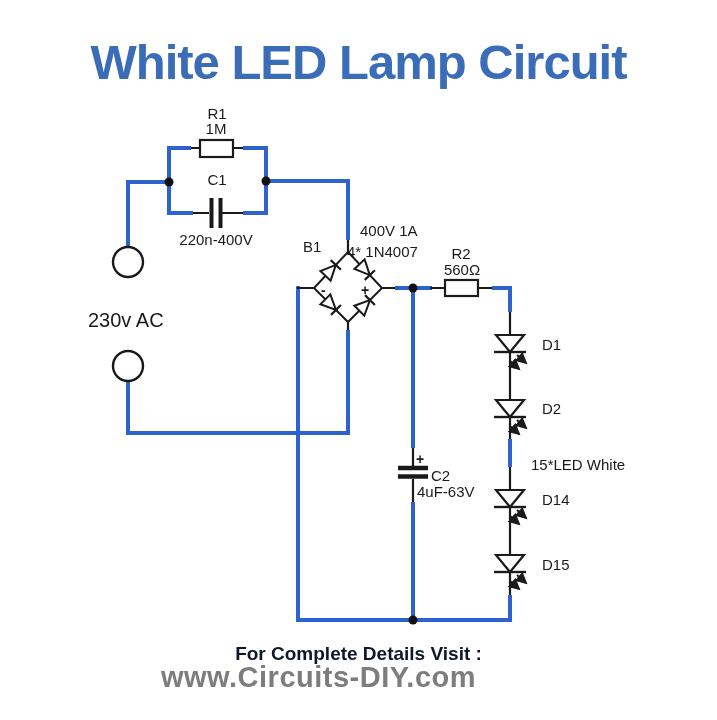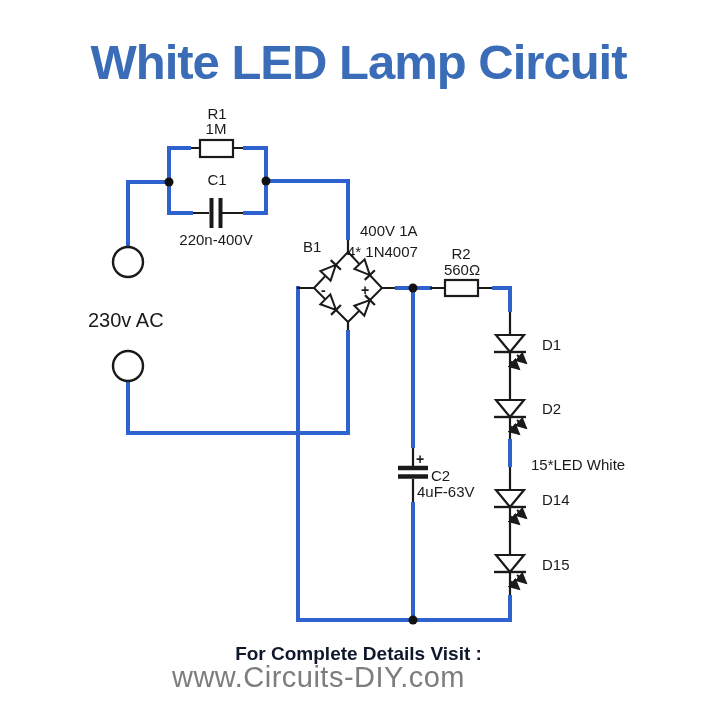--- a/index.html
+++ b/index.html
@@ -11,21 +11,21 @@
     position:absolute;top:34px;left:0;width:717px;text-align:center;
     font-size:49px;font-weight:bold;letter-spacing:-1px;color:#3a6cb8;
   }
   .circuit-svg{position:absolute;top:0;left:0;}
   .footer-heading{
     position:absolute;top:643px;left:0;width:717px;text-align:center;
     font-size:19px;font-weight:bold;color:#0f172a;
   }
   .footer-site{
     position:absolute;top:661px;left:0;width:637px;text-align:center;
-    font-size:29px;font-weight:normal;color:#7d7d7d;letter-spacing:0.5px;
+    font-size:29px;font-weight:bold;color:#7d7d7d;letter-spacing:0.5px;
   }
   text{font-family:"Liberation Sans", sans-serif;fill:#1a1a1a;font-size:15px;}
   text.big{font-size:20px;}
   text.sign{font-size:14px;font-weight:bold;}
 </style>
 </head>
 <body>
 
 <div class="title">White LED Lamp Circuit</div>
 

